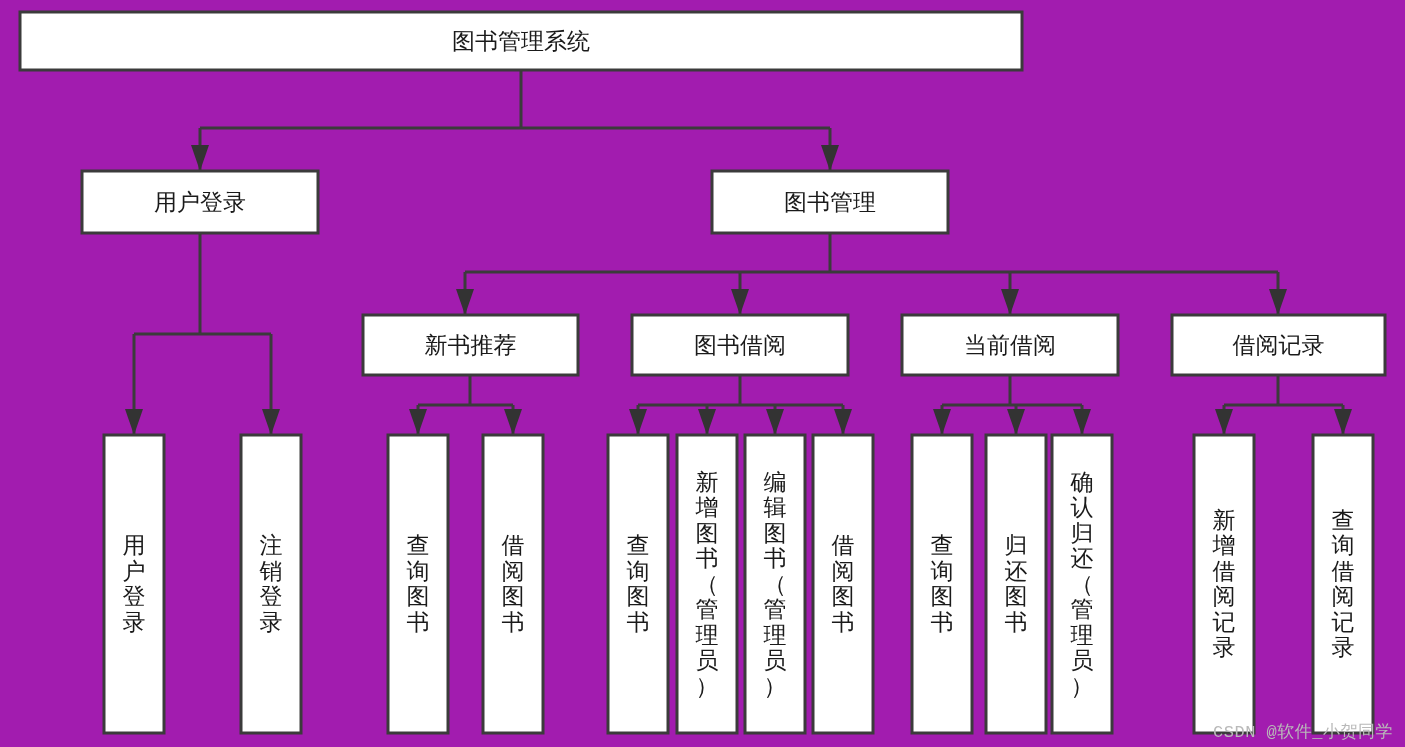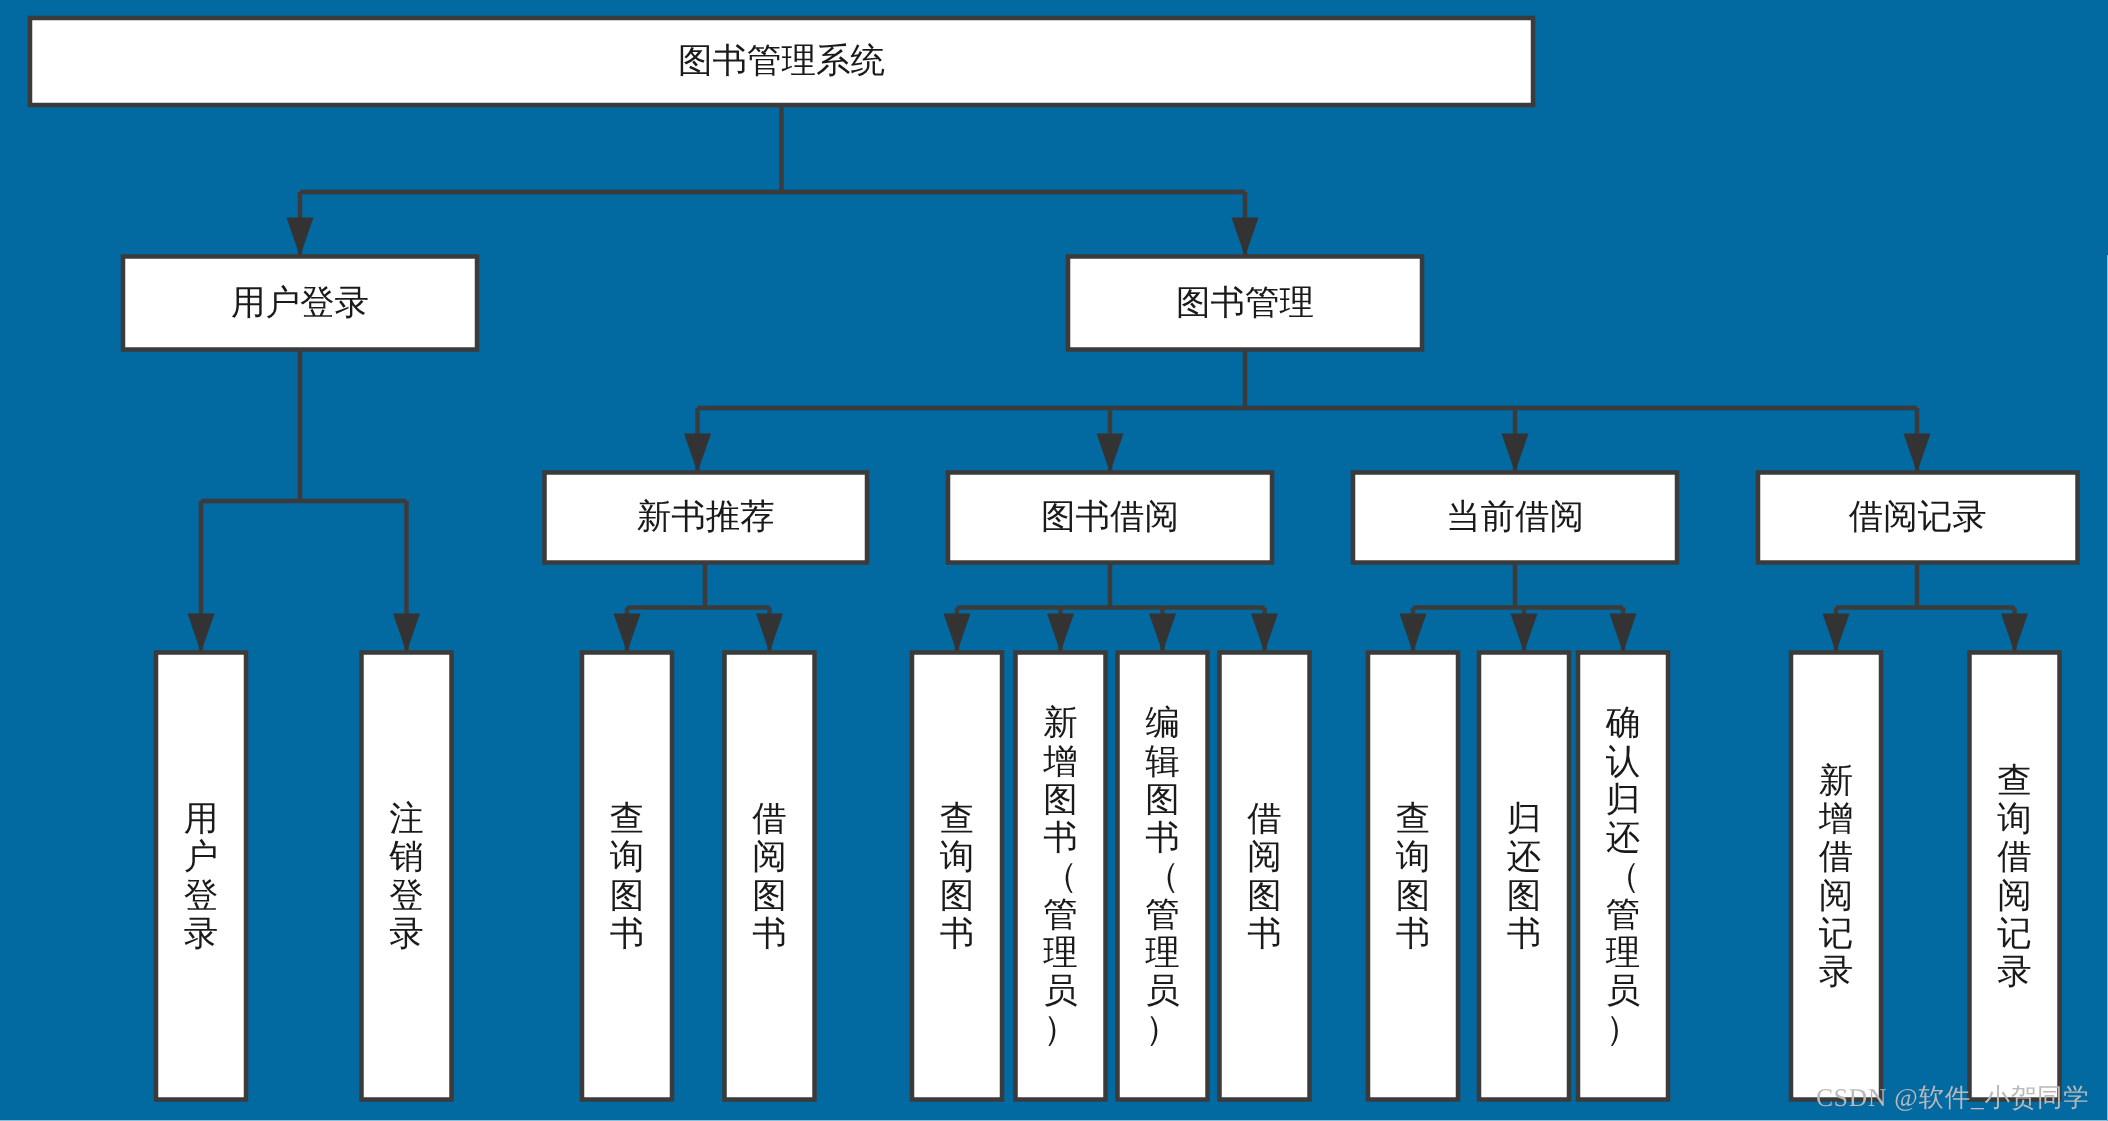--- a/index.html
+++ b/index.html
@@ -7,21 +7,21 @@
     padding: 0;
     background: #ffffff;
   }
   body {
     font-family: "DejaVu Sans", "Liberation Sans", sans-serif;
   }
   #diagram-root {
     position: relative;
     width: 1405px;
     height: 747px;
-    background: #0369a1;
+    background: #a21caf;
     overflow: hidden;
   }
   svg.diagram-canvas {
     position: absolute;
     left: 0;
     top: 0;
     width: 1405px;
     height: 747px;
   }
   .node-box {
@@ -49,21 +49,21 @@
   .node-label-v {
     font-family: "DejaVu Sans", "Liberation Sans", sans-serif;
     font-size: 23px;
     fill: #1a1a1a;
     text-anchor: middle;
   }
   .watermark {
     position: absolute;
     right: 12px;
     bottom: 4px;
-    font-family: Liberation Serif, serif;
+    font-family: Liberation Mono, monospace;
     font-size: 17px;
     color: #b9b9b9;
     white-space: nowrap;
     letter-spacing: 0.5px;
   }
 </style>
 </head>
 <body>
 
 <div id="diagram-root">

